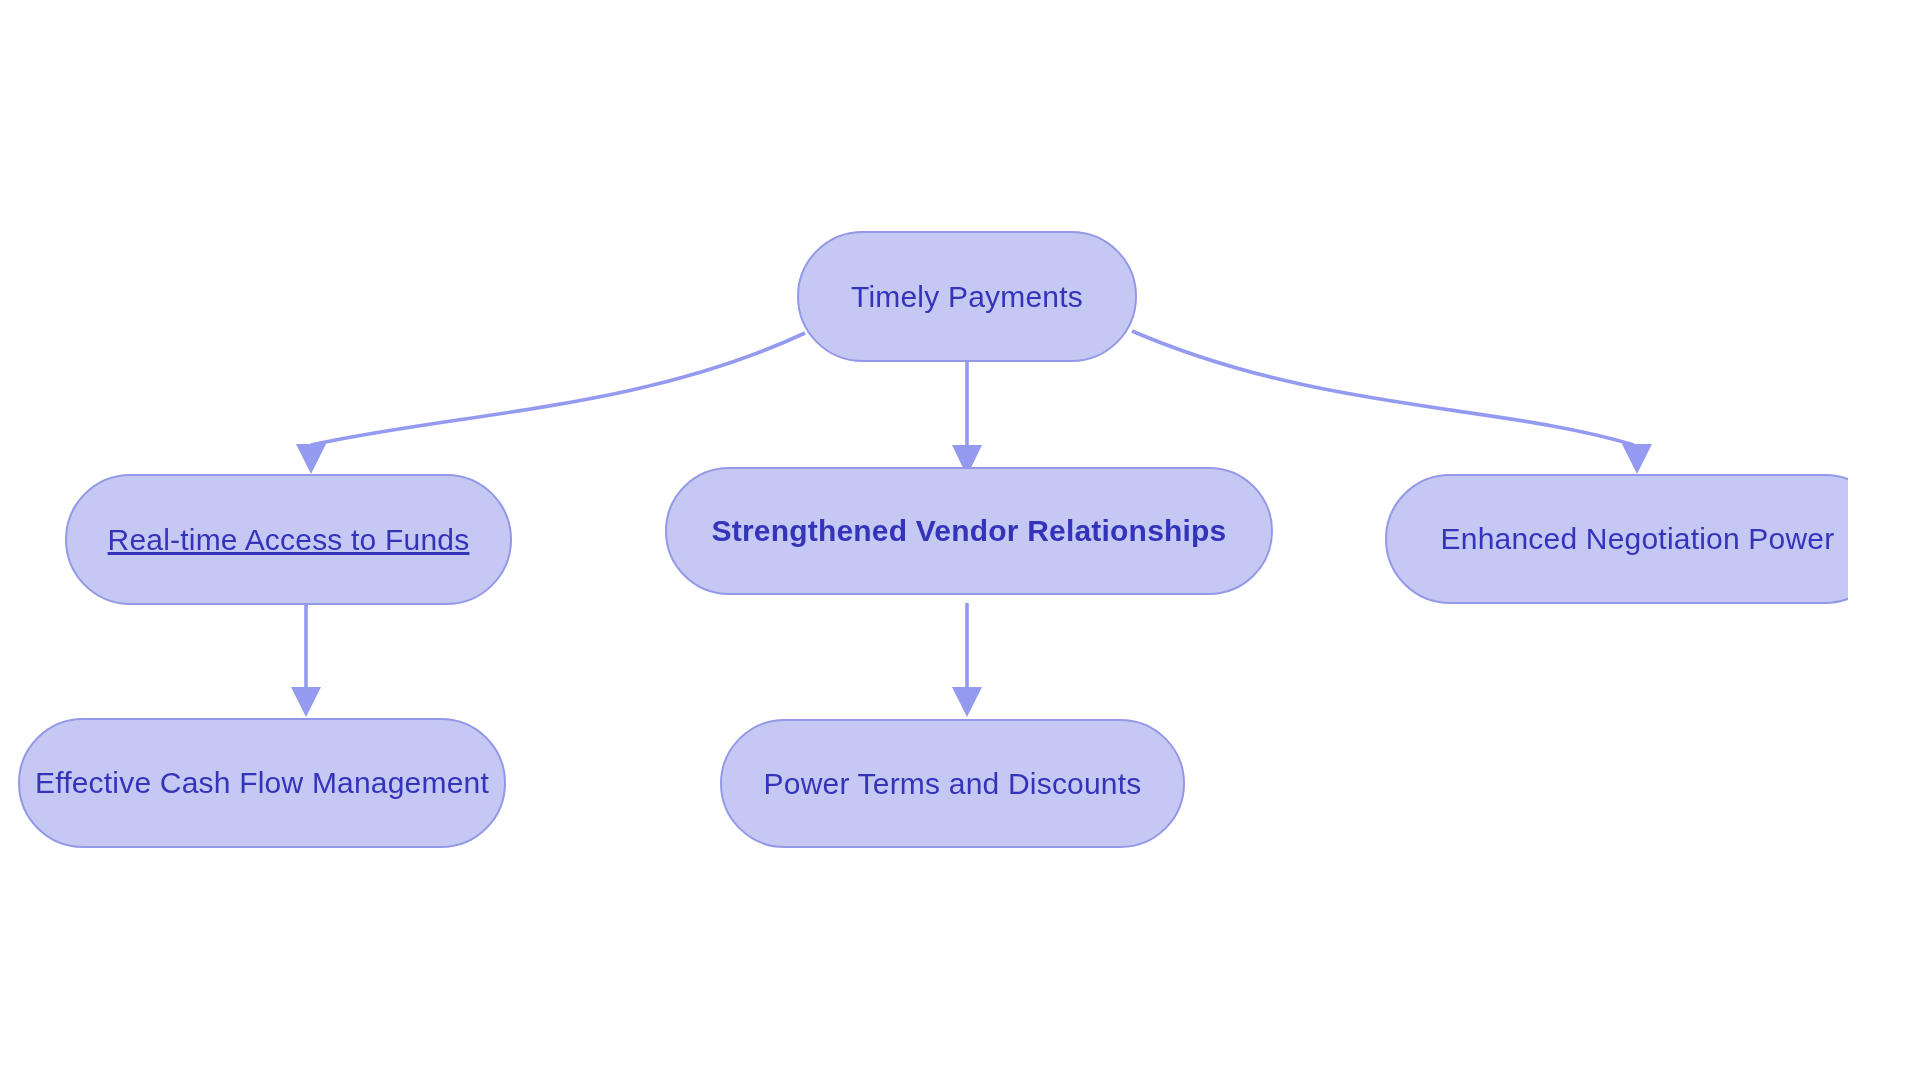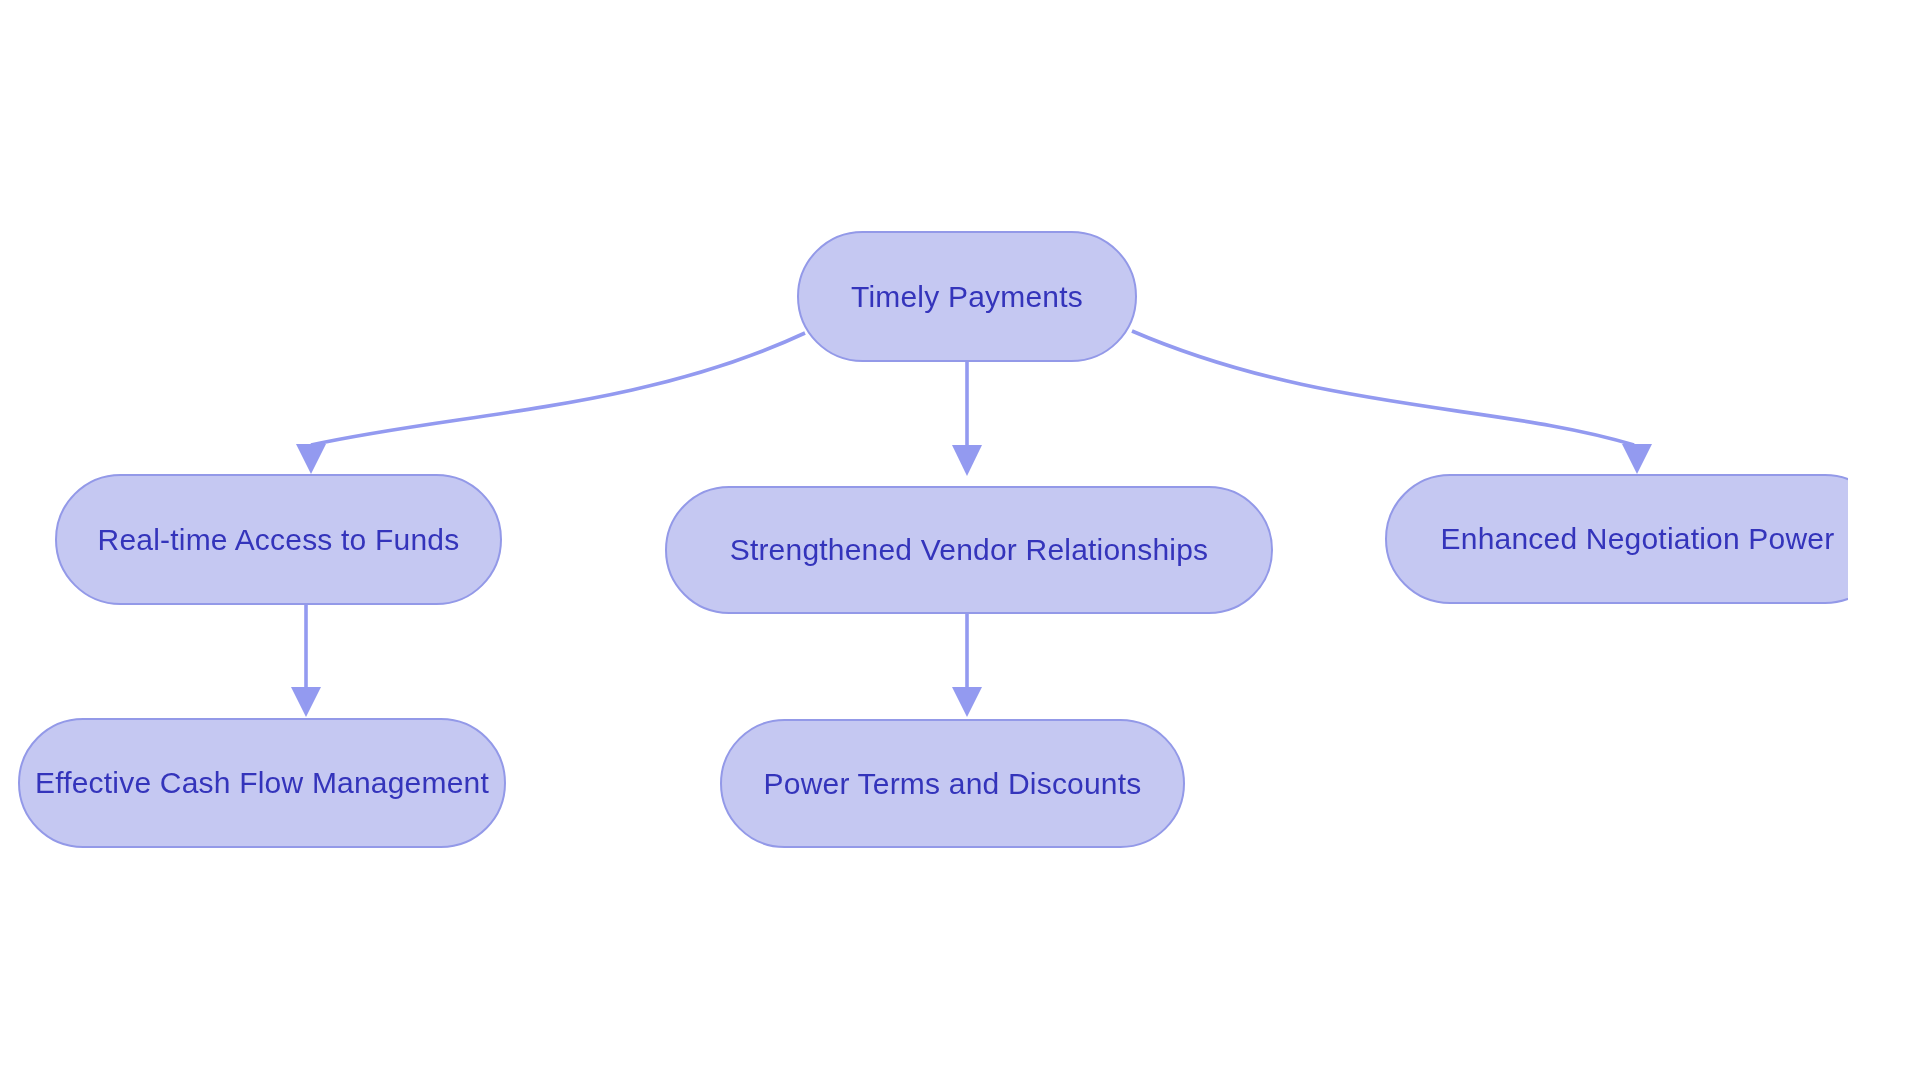--- a/index.html
+++ b/index.html
@@ -48,22 +48,22 @@
     background: var(--node-fill);
     border: 2px solid var(--node-border);
     border-radius: 66px;
     color: var(--text);
     font-size: 30px;
     letter-spacing: 0.2px;
     white-space: nowrap;
     text-align: center;
   }
   .node-timely        { left: 797px;  top: 231px; width: 340px; height: 131px; }
-  .node-realtime      { left: 55px;   top: 474px; width: 447px; height: 131px; }
-  .node-vendor        { left: 665px;  top: 486px; width: 608px; height: 128px; }
+  .node-realtime      { left: 65px;   top: 474px; width: 447px; height: 131px; text-decoration: underline; }
+  .node-vendor        { left: 665px;  top: 467px; width: 608px; height: 128px; font-weight: bold; }
   .node-negotiation   { left: 1385px; top: 474px; width: 505px; height: 130px; }
   .node-cashflow      { left: 18px;   top: 718px; width: 488px; height: 130px; }
   .node-betterterms   { left: 720px;  top: 719px; width: 465px; height: 129px; }
 </style>
 </head>
 <body>
 
 <div class="canvas">
 
   <svg class="edges" viewBox="0 0 1920 1083" xmlns="http://www.w3.org/2000/svg">

